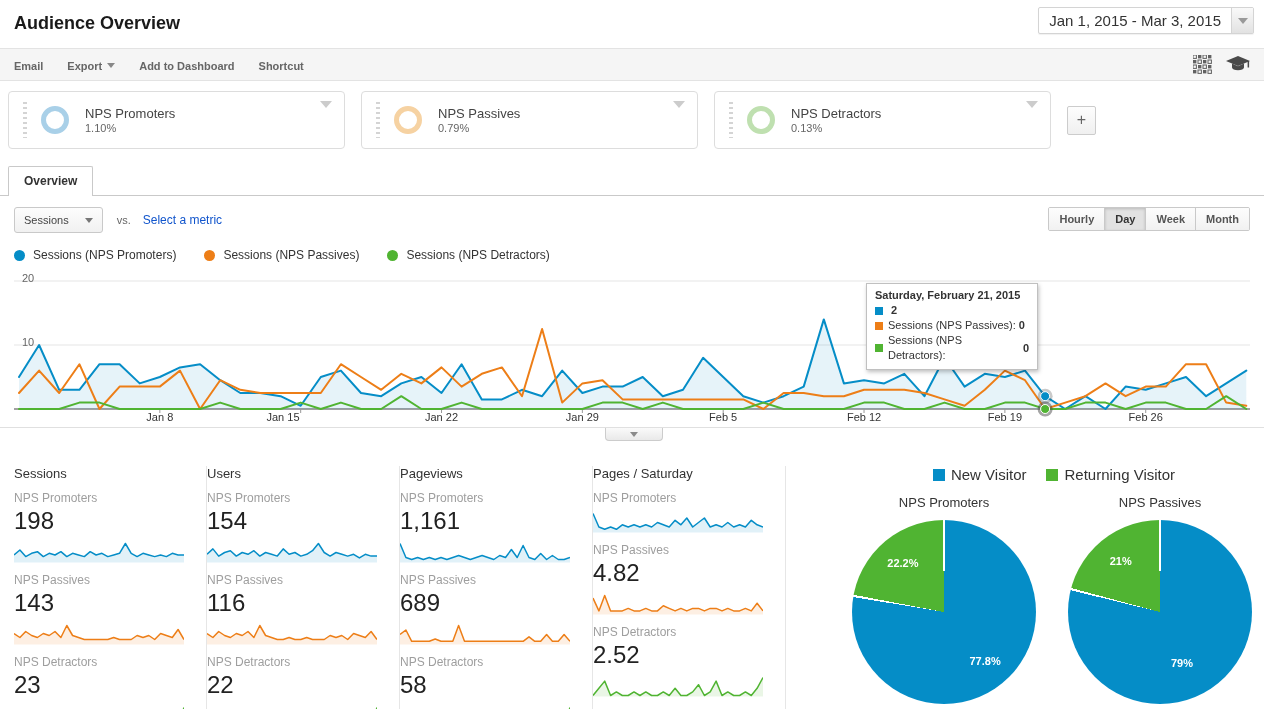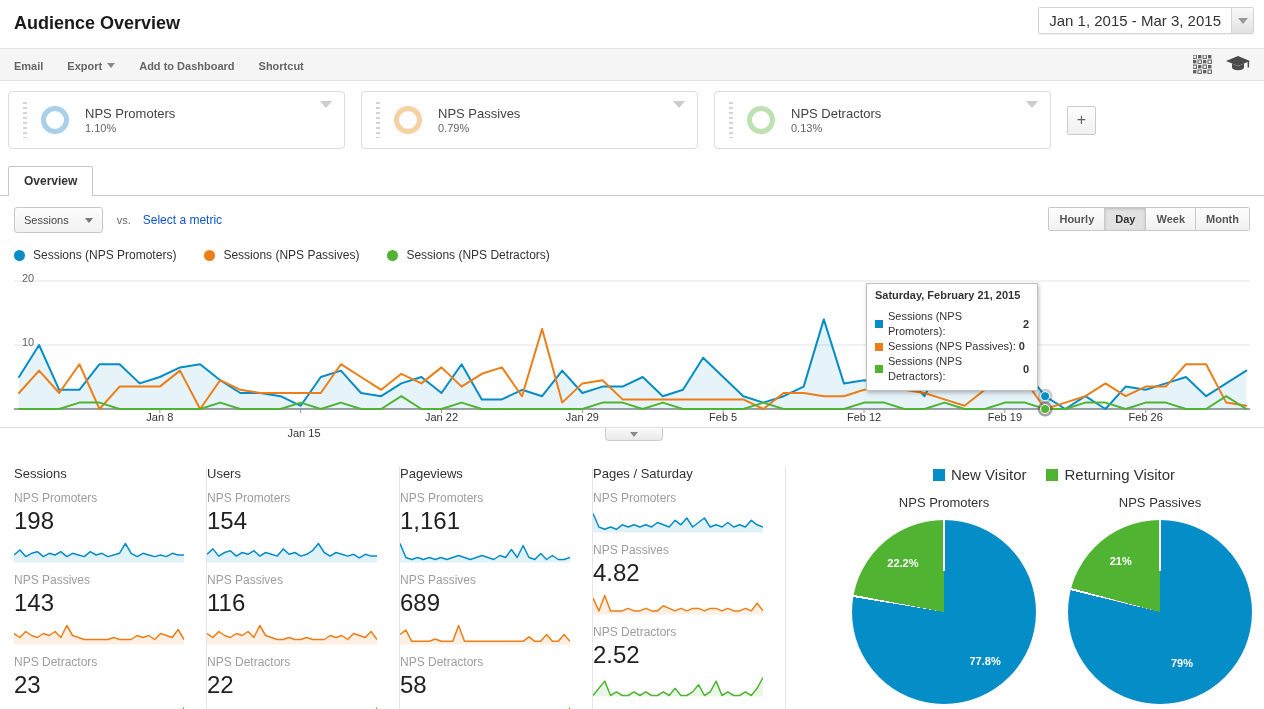--- a/index.html
+++ b/index.html
@@ -53,21 +53,21 @@
   .legendrow { display:flex; align-items:center; padding:2px 14px 6px; height:26px; }
   .leg-item { display:flex; align-items:center; margin-right:28px; font-size:12px; color:#333; }
   .leg-dot { width:11px; height:11px; border-radius:50%; margin-right:8px; }
   
   .chartwrap { position:relative; height:158px; margin-bottom:14px; border-bottom:1px solid #e0e0e0; }
   .chartwrap svg { position:absolute; left:0; top:0; }
   .ylab { position:absolute; left:22px; font-size:11px; color:#666; }
   .xlab { position:absolute; top:141px; width:70px; text-align:center; font-size:11px; color:#333; }
   .tooltip { position:absolute; left:866px; top:13px; width:172px; background:#fff; border:1px solid #c0c0c0;
     box-shadow:1px 2px 4px rgba(0,0,0,.25); padding:5px 8px 6px; z-index:5; }
-  .tt-title { font-size:11px; font-weight:bold; color:#333; margin-bottom:8px; }
+  .tt-title { font-size:11px; font-weight:bold; color:#333; margin-bottom:2px; }
   .tt-row { display:flex; align-items:center; font-size:11px; color:#333; line-height:15px; }
   .tt-sq { width:8px; height:8px; margin-right:5px; flex:none; }
   .tt-val { font-weight:bold; margin-left:3px; }
   .expander { position:absolute; left:605px; top:158px; width:58px; height:13px; border:1px solid #ccc; border-top:none;
     border-radius:0 0 4px 4px; background:linear-gradient(#fafafa,#e9e9e9); display:flex; align-items:center; justify-content:center; cursor:pointer; }
   .exp-tri { width:0; height:0; border-left:4px solid transparent; border-right:4px solid transparent; border-top:5px solid #8a8a8a; }
   
   .bottom { display:flex; padding:24px 0 0 14px; }
   .mcol { width:193px; padding-right:12px; border-right:1px solid #e6e6e6; }
   .mcol .m-h { font-size:13px; color:#333; margin-bottom:10px; }
@@ -218,42 +218,41 @@
       <circle cx="1045.1200000000001" cy="139" r="7.5" fill="rgba(80,80,80,0.30)"></circle>
       <circle cx="1045.1200000000001" cy="139" r="4.5" fill="#ed7e17" stroke="#fff" stroke-width="1"></circle>
       <circle cx="1045.1200000000001" cy="139" r="7.5" fill="rgba(80,80,80,0.30)"></circle>
       <circle cx="1045.1200000000001" cy="139" r="4.5" fill="#50b432" stroke="#fff" stroke-width="1"></circle>
     </svg>
   <div class="tooltip">
     <div class="tt-title">Saturday, February 21, 2015</div>
     <div>
         <div class="tt-row">
           <span class="tt-sq" style="background: rgb(5, 141, 199);"></span>
-          <span>Sessions (NPS Promoters):</span>
           <span class="tt-val">2</span>
         </div>
         <div class="tt-row">
           <span class="tt-sq" style="background: rgb(237, 126, 23);"></span>
           <span>Sessions (NPS Passives):</span>
           <span class="tt-val">0</span>
         </div>
         <div class="tt-row">
           <span class="tt-sq" style="background: rgb(80, 180, 50);"></span>
           <span>Sessions (NPS Detractors):</span>
           <span class="tt-val">0</span>
         </div>
       </div>
   </div>
   <div class="expander">
     <span class="exp-tri"></span>
   </div>
 <div class="ylab" style="top: 2px;">20</div>
     <div class="ylab" style="top: 66px;">10</div>
     <div class="xlab" style="left: 124.84px;">Jan 8</div>
-    <div class="xlab" style="left: 269px; margin-top: 16px;">Jan 15</div>
+    <div class="xlab" style="left: 248px;">Jan 15</div>
     <div class="xlab" style="left: 406.52px;">Jan 22</div>
     <div class="xlab" style="left: 547.36px;">Jan 29</div>
     <div class="xlab" style="left: 688.2px;">Feb 5</div>
     <div class="xlab" style="left: 829.04px;">Feb 12</div>
     <div class="xlab" style="left: 969.88px;">Feb 19</div>
     <div class="xlab" style="left: 1110.72px;">Feb 26</div>
   </div>
 
 <div class="bottom">
   <span style="display:flex">

